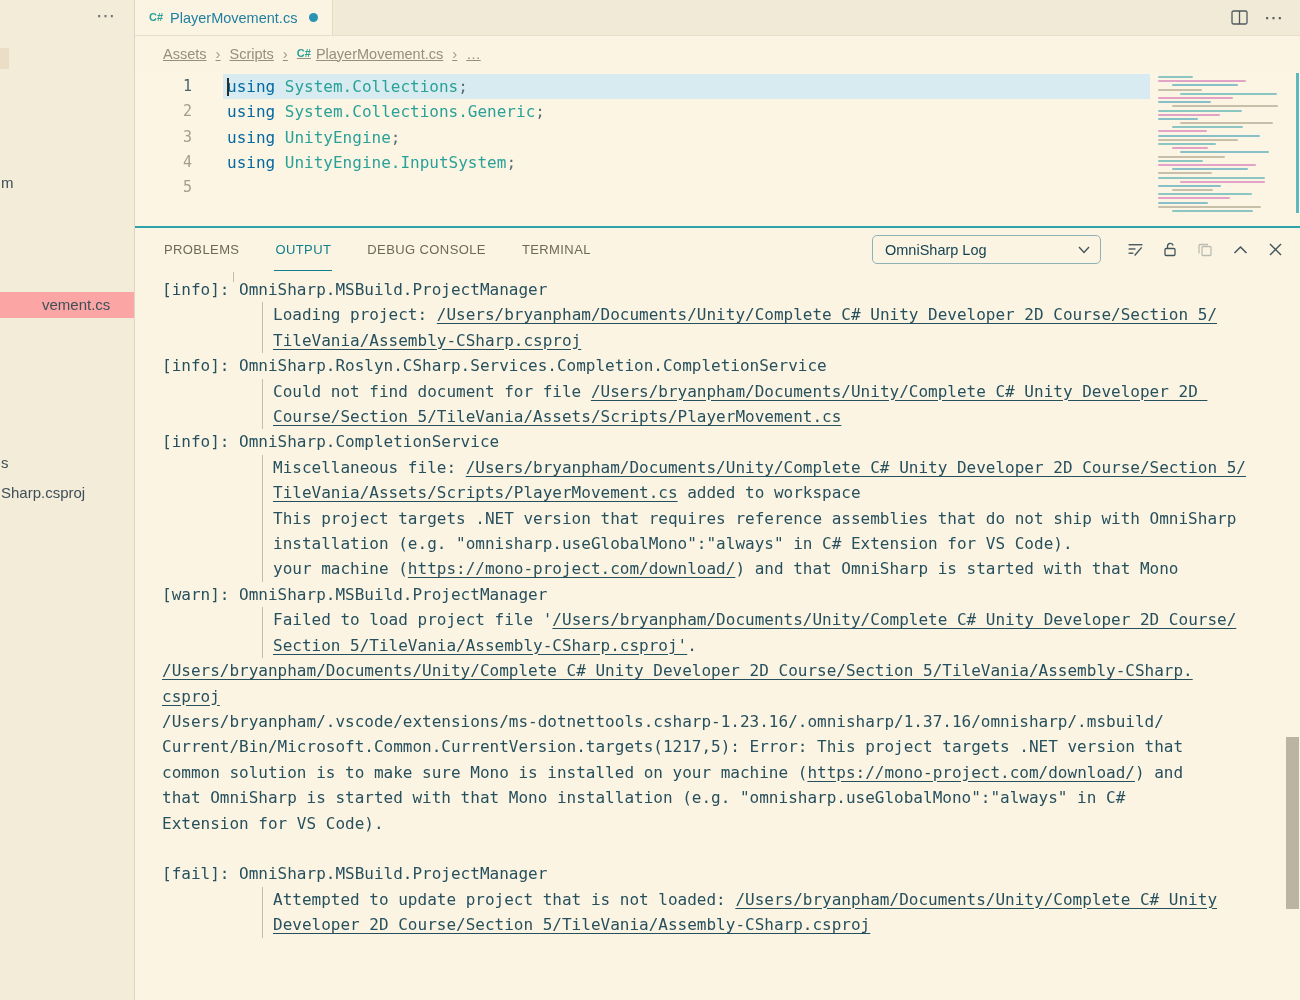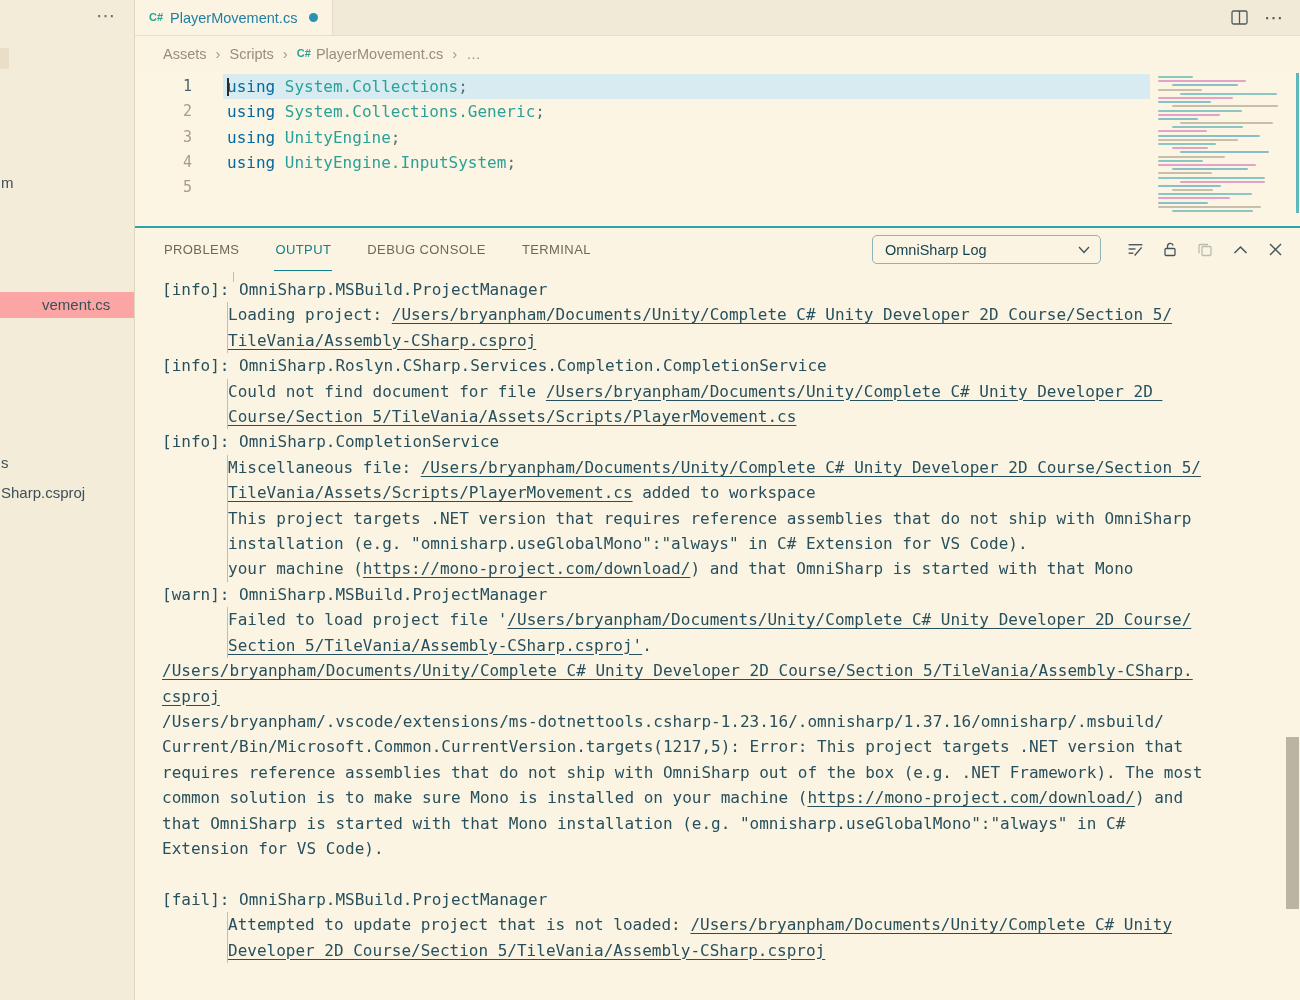--- a/index.html
+++ b/index.html
@@ -26,21 +26,21 @@
        border-right:1px solid #E3DBC5;font-size:14.5px;color:#1F7FA2;cursor:pointer;}
   .csharp-icon{font-weight:bold;font-size:11px;color:#2AA198;line-height:1;}
   .tab-dot{width:9px;height:9px;border-radius:50%;background:#2A93B4;margin-left:5px;}
   .tabbar-actions{margin-left:auto;display:flex;align-items:center;gap:14px;padding-right:16px;color:#4E5A5E;}
   .tabbar-actions svg{display:block;}
   .more-glyph{font-size:19px;color:#4E5A5E;letter-spacing:1px;cursor:pointer;}
 
   
   #breadcrumb{position:absolute;left:0;top:36px;right:0;height:35px;background:#FBF4E2;
               display:flex;align-items:center;gap:9px;padding-left:28px;
-              font-size:14.5px;color:#978E7D;}
+              font-size:14.5px;color:#978E7D;text-decoration:underline;}
   .crumb{display:flex;align-items:center;gap:5px;cursor:pointer;white-space:nowrap;}
   .crumb-sep{color:#A39A88;font-size:15px;}
 
   
   #editor{position:absolute;left:0;top:71px;right:0;height:155px;background:#FCF5E3;padding-top:3px;}
   .code-row{display:flex;height:25.3px;line-height:25.3px;position:relative;
             font-family:"DejaVu Sans Mono",monospace;font-size:16px;}
   .code-row .ln{flex:0 0 57px;width:57px;text-align:right;color:#A59D88;font-size:15px;position:relative;z-index:1;}
   .code-row .code{padding-left:35px;white-space:pre;position:relative;z-index:1;}
   .code-row.active::before{content:"";position:absolute;left:88px;right:150px;top:0;bottom:0;
@@ -67,21 +67,21 @@
                   padding:0 10px 0 12px;font-size:14.5px;color:#123F4F;margin-right:10px;cursor:pointer;}
   .icon-btn{width:22px;height:22px;display:flex;align-items:center;justify-content:center;
             color:#44565C;cursor:pointer;}
   .icon-btn.disabled{opacity:.35;cursor:default;}
   .icon-btn svg{display:block;}
 
   #panel-body{position:absolute;left:0;top:44px;right:0;bottom:0;overflow:hidden;}
   #output-log{padding:5px 0 0 27px;font-family:"DejaVu Sans Mono",monospace;
               font-size:16px;line-height:25.4px;color:#27505E;}
   .log-line{white-space:pre;min-height:25.4px;}
-  .log-line.ind{margin-left:65px;border-left:1px solid #C6BDA6;}
+  .log-line.ind{margin-left:100px;border-left:1px solid #C6BDA6;padding-left:10px;}
   .log-link{text-decoration:underline;text-underline-offset:3px;color:inherit;cursor:pointer;}
   .guide-stub{position:absolute;left:98px;top:0;width:1px;height:10px;background:#C6BDA6;}
   #panel-scrollbar{position:absolute;right:1px;top:465px;width:13px;height:172px;
                    background:rgba(110,102,84,.45);}
 </style>
 </head>
 <body>
 
 <div id="root">
 
@@ -258,21 +258,20 @@
             <div class="log-line ind"><span>This project targets .NET version that requires reference assemblies that do not ship with OmniSharp</span></div>
             <div class="log-line ind"><span>installation (e.g. "omnisharp.useGlobalMono":"always" in C# Extension for VS Code).</span></div>
             <div class="log-line ind"><span>your machine (</span><span class="log-link">https://mono-project.com/download/</span><span>) and that OmniSharp is started with that Mono</span></div>
             <div class="log-line"><span>[warn]: OmniSharp.MSBuild.ProjectManager</span></div>
             <div class="log-line ind"><span>Failed to load project file '</span><span class="log-link">/Users/bryanpham/Documents/Unity/Complete C# Unity Developer 2D Course/</span></div>
             <div class="log-line ind"><span class="log-link">Section 5/TileVania/Assembly-CSharp.csproj'</span><span>.</span></div>
             <div class="log-line"><span class="log-link">/Users/bryanpham/Documents/Unity/Complete C# Unity Developer 2D Course/Section 5/TileVania/Assembly-CSharp.</span></div>
             <div class="log-line"><span class="log-link">csproj</span></div>
             <div class="log-line"><span>/Users/bryanpham/.vscode/extensions/ms-dotnettools.csharp-1.23.16/.omnisharp/1.37.16/omnisharp/.msbuild/</span></div>
             <div class="log-line"><span>Current/Bin/Microsoft.Common.CurrentVersion.targets(1217,5): Error: This project targets .NET version that</span></div>
-            <div class="log-line"><span>requires reference assemblies that do not ship with OmniSharp out of the box (e.g. .NET Framework). The most</span></div>
             <div class="log-line"><span>common solution is to make sure Mono is installed on your machine (</span><span class="log-link">https://mono-project.com/download/</span><span>) and</span></div>
             <div class="log-line"><span>that OmniSharp is started with that Mono installation (e.g. "omnisharp.useGlobalMono":"always" in C#</span></div>
             <div class="log-line"><span>Extension for VS Code).</span></div>
             <div class="log-line">&nbsp;</div>
             <div class="log-line"><span>[fail]: OmniSharp.MSBuild.ProjectManager</span></div>
             <div class="log-line ind"><span>Attempted to update project that is not loaded: </span><span class="log-link">/Users/bryanpham/Documents/Unity/Complete C# Unity</span></div>
             <div class="log-line ind"><span class="log-link">Developer 2D Course/Section 5/TileVania/Assembly-CSharp.csproj</span></div>
           </div>
         <div id="panel-scrollbar"></div>
       </div>

